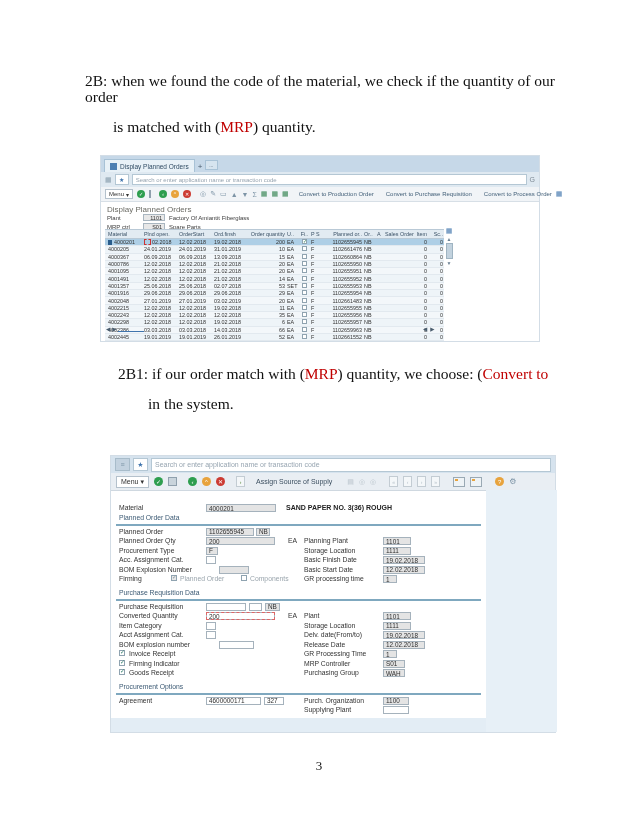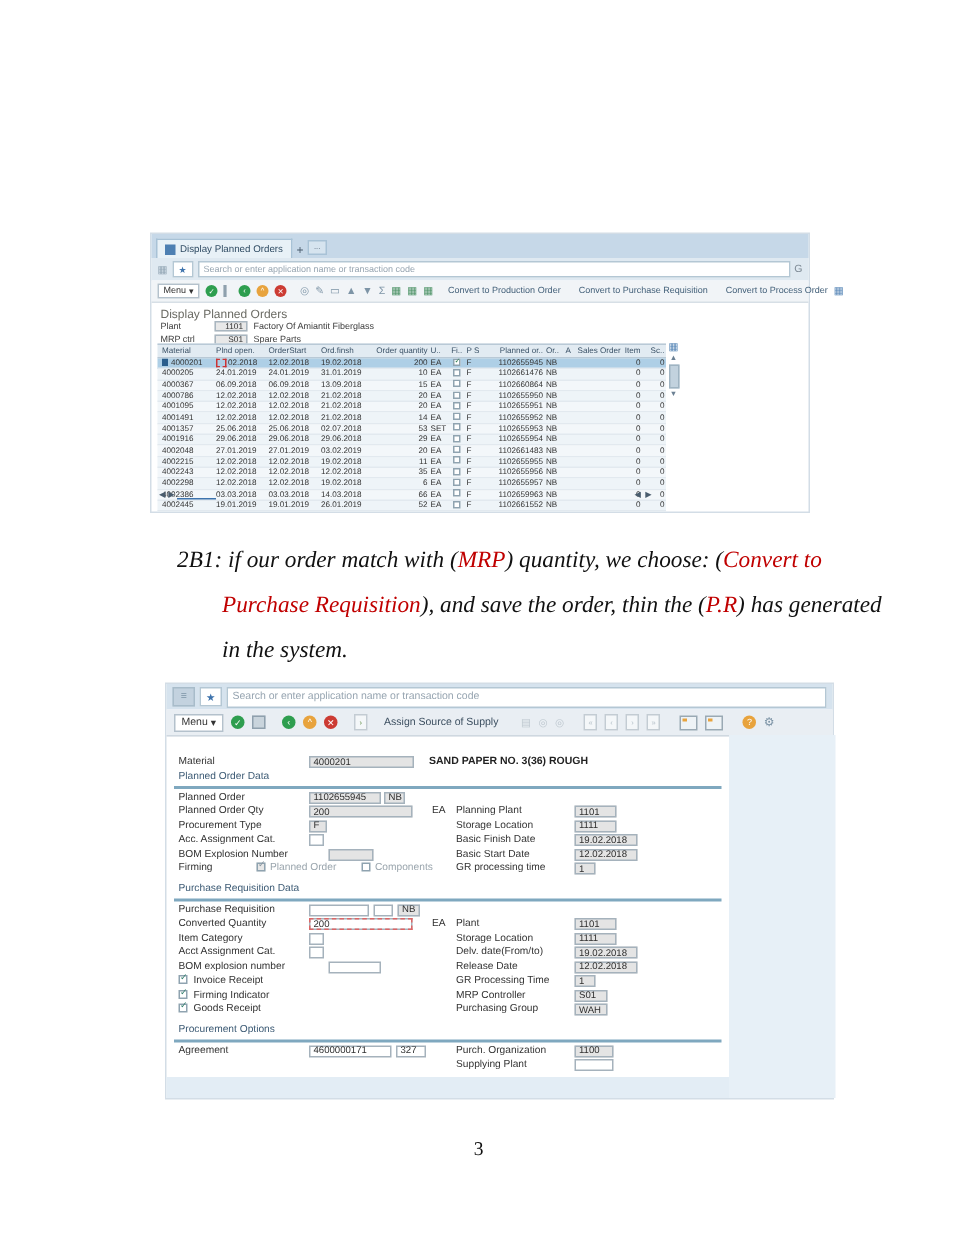--- a/index.html
+++ b/index.html
@@ -5,21 +5,21 @@
   html,body{margin:0;padding:0;background:#fff;}
   .page{position:relative;width:638px;height:826px;background:#fff;overflow:hidden;
         font-family:"Liberation Serif",serif;color:#111;}
   .red{color:#c00000;}
   
   .para{position:absolute;font-size:15.5px;line-height:16px;}
   .p1{left:85px;top:73px;width:490px;}
   .p1 .line2{margin-left:28px;margin-top:14px;}
   .p2{left:118px;top:366px;width:470px;}
   .p2 .ind{margin-left:30px;}
-  .p2 div{margin-bottom:14px;font-style:italic;}
+  .p2 div{margin-bottom:14px;}
   .pagenum{position:absolute;left:0;top:758px;width:638px;text-align:center;font-size:13px;}
   
   .sap{position:absolute;background:#fff;font-family:"Liberation Sans",sans-serif;
        border:1px solid #d3dde6;box-sizing:border-box;}
   .circ{display:inline-flex;align-items:center;justify-content:center;border-radius:50%;
         color:#fff;flex:0 0 auto;}
   .disk{background:#c9d4dc;border:1px solid #8fa0ad;display:inline-block;box-sizing:border-box;}
   .mbtn{background:#fff;border:1px solid #b4c1cc;color:#333;display:inline-flex;
         align-items:center;box-sizing:border-box;}
   .gi{color:#7d94a6;}       
@@ -124,20 +124,24 @@
   .dislbl{color:#9aa5ad;}
   .matdesc{font-weight:bold;color:#222;font-size:7px;}
   .rpanel{position:absolute;left:375px;top:34px;width:71px;bottom:0;background:#e7f0f7;}
   .s2foot{position:absolute;left:0;bottom:0;width:375px;height:14px;background:#e3edf5;}
 </style>
 </head>
 <body>
 
 <div class="page">
 
+  <div class="para p1">
+    <div><span>2B: when we found the code of the material, we check if the quantity of our order</span></div>
+    <div class="line2"><span>is matched with (</span><span class="red">MRP</span><span>) quantity.</span></div>
+  </div>
 
   <div class="sap s1">
     <div class="tabbar">
       <div class="tab">
         <span class="appic"></span>
         <span>Display Planned Orders</span>
       </div>
       <span class="plus">+</span>
       <span class="more">...</span>
     </div>
@@ -450,21 +454,20 @@
       <span class="linkbar"></span>
     </div>
     <div class="pager2">
       <span>◀</span>
       <span>▶</span>
     </div>
   </div>
 
   <div class="para p2">
     <div><span>2B1: if our order match with (</span><span class="red">MRP</span><span>) quantity, we choose: (</span><span class="red">Convert to</span></div>
-    <div class="ind"><span class="red">Purchase Requisition</span><span>), and save the order, thin the (</span><span class="red">P.R</span><span>) has generated</span></div>
     <div class="ind"><span>in the system.</span></div>
   </div>
 
   <div class="sap s2">
     <div class="srow2">
       <span class="hambox">≡</span>
       <span class="starbox">★</span>
       <div class="sinput">
           <span>Search or enter application name or transaction code</span>
         </div>

